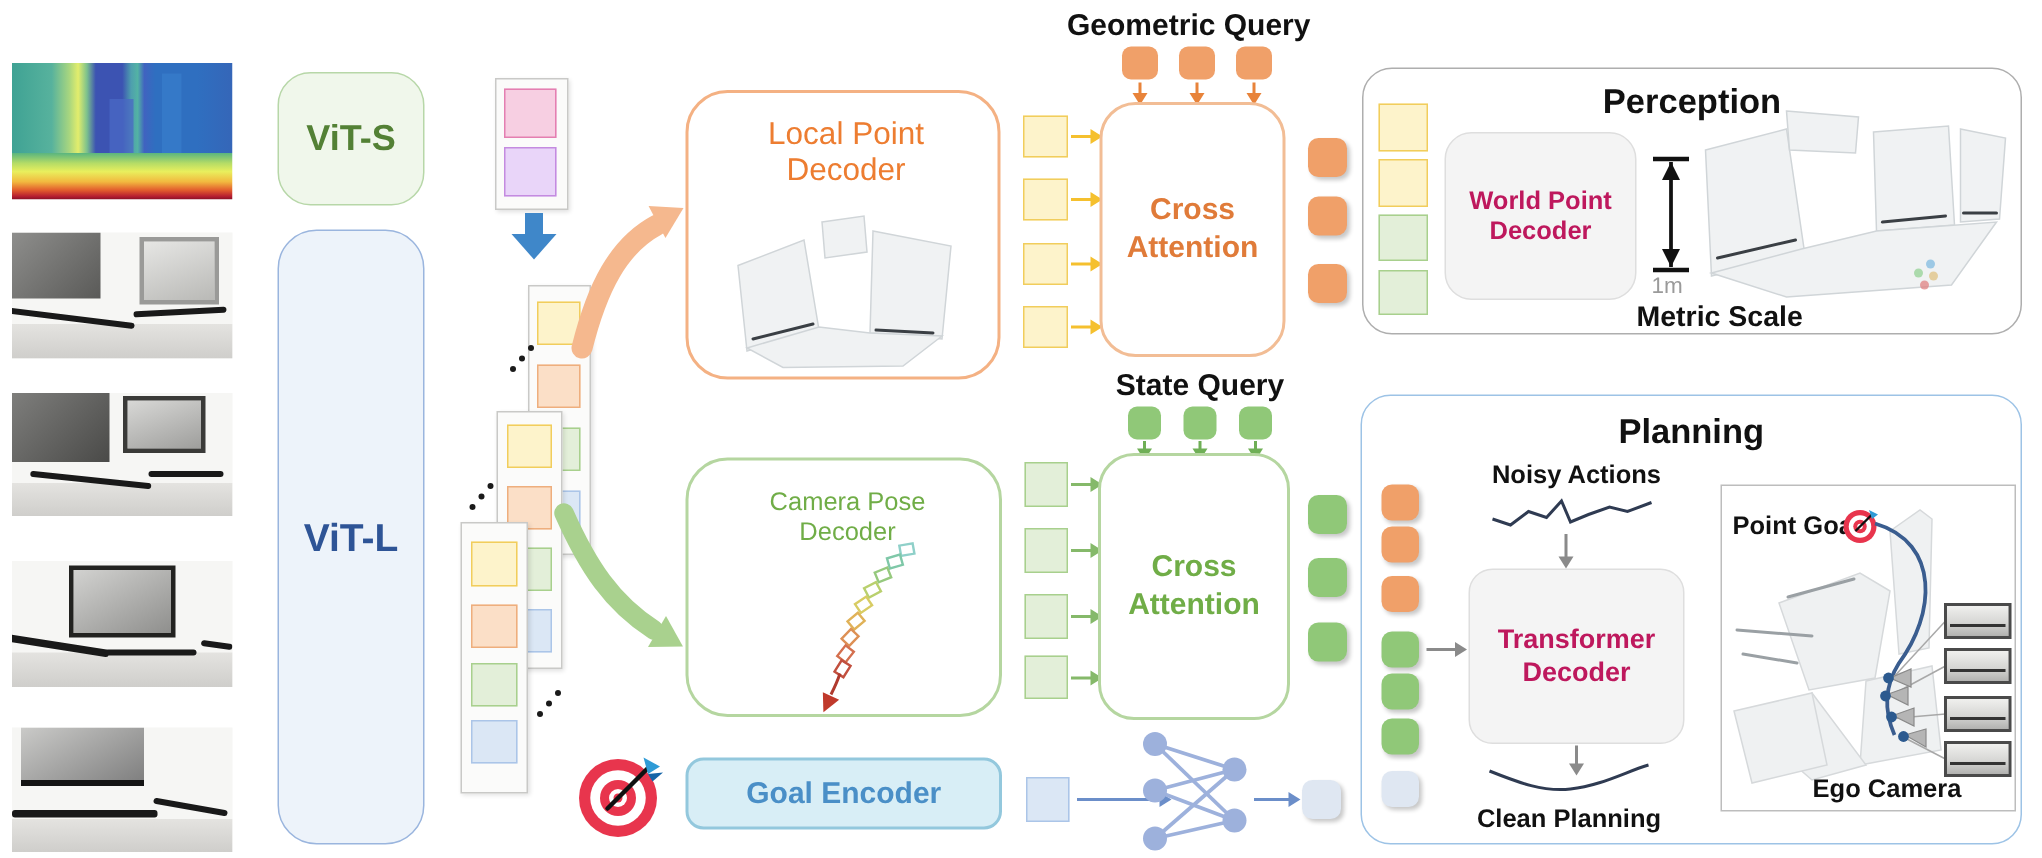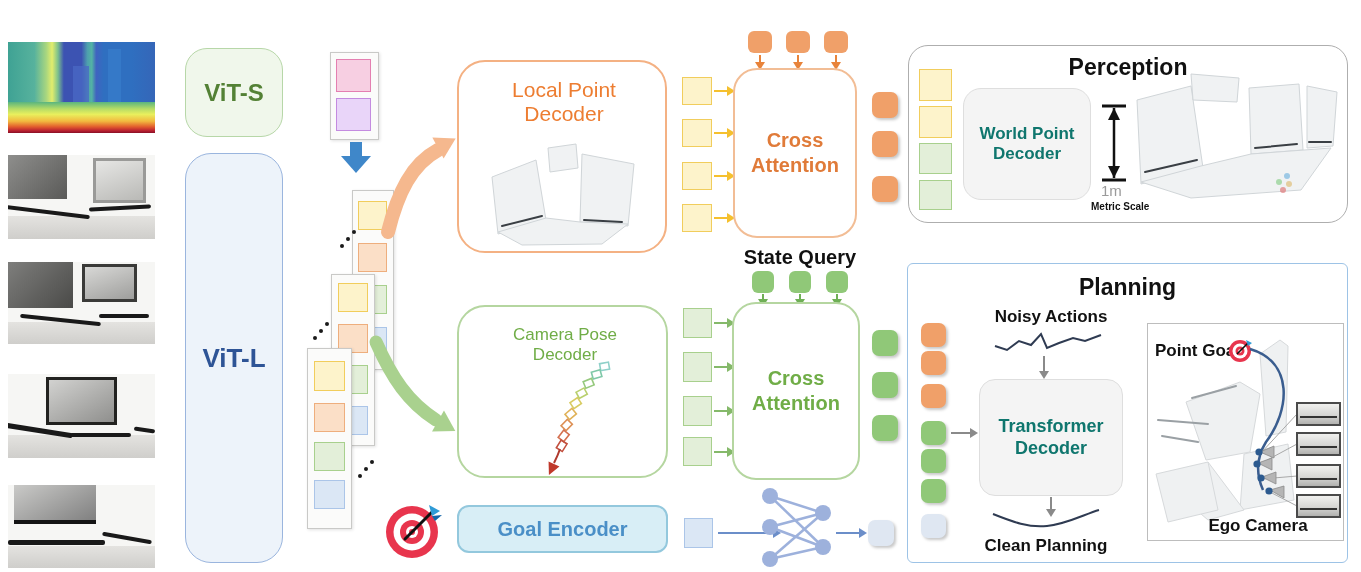--- a/index.html
+++ b/index.html
@@ -83,24 +83,24 @@
   .ard::after{content:"";position:absolute;bottom:-7px;left:-4.5px;width:0;height:0;border-left:5.5px solid transparent;border-right:5.5px solid transparent;border-top:8px solid;}
   .ard-o{background:#e8833a;}  .ard-o::after{border-top-color:#e8833a;}
   .ard-g{background:#6faf56;}  .ard-g::after{border-top-color:#6faf56;}
   .ard-gr{background:#8a8a8a;} .ard-gr::after{border-top-color:#8a8a8a;}
   .bigdown{position:absolute;left:341px;top:142px;width:30px;height:31px;}
   .bigdown .stem{position:absolute;left:9px;top:0;width:12px;height:14px;background:#3f87c9;}
   .bigdown .head{position:absolute;left:0;top:14px;width:0;height:0;border-left:15px solid transparent;border-right:15px solid transparent;border-top:17px solid #3f87c9;}
   
   .panel{position:absolute;background:#fff;box-sizing:border-box;}
   .perception{left:908px;top:45px;width:440px;height:178px;border:1.5px solid #aeaeae;border-radius:20px;}
-  .planning{left:907px;top:263px;width:441px;height:300px;border:1.5px solid #9dc3e6;border-radius:6px;}
+  .planning{left:907px;top:263px;width:441px;height:300px;border:1.5px solid #9dc3e6;border-radius:20px;}
   .ptitle{position:absolute;left:0;right:0;font-weight:bold;color:#111;text-align:center;font-size:23px;}
   .graybox{position:absolute;background:#f4f4f4;border:1.5px solid #dedede;display:flex;align-items:center;justify-content:center;}
-  .graybox .gbt{font-weight:bold;color:#0f766e;text-align:center;line-height:1.2;}
+  .graybox .gbt{font-weight:bold;color:#be185d;text-align:center;line-height:1.2;}
   .wpd{left:54px;top:42px;width:126px;height:110px;border-radius:18px;}
   .wpd .gbt{font-size:17px;width:104px;}
   .tdec{left:71px;top:115px;width:142px;height:115px;border-radius:16px;}
   .tdec .gbt{font-size:18px;width:120px;}
   .inset{position:absolute;left:239px;top:59px;width:195px;height:216px;border:1px solid #bdbdbd;background:#fff;overflow:hidden;}
   .ethumb{position:absolute;width:45px;height:24px;border:2px solid #4a4a4a;background:linear-gradient(180deg,#f0f0ee 0%,#d6d6d4 55%,#b2b2b0 100%);box-sizing:border-box;}
   .ethumb::after{content:"";position:absolute;left:6%;top:58%;width:88%;height:2px;background:#333;}
   .smalltext{position:absolute;font-weight:bold;color:#111;}
 </style>
 </head>
@@ -217,20 +217,21 @@
 
   <div class="tok t-yellow abs" style="left:682px;top:77px;width:30px;height:28px;"></div>
   <div class="tok t-yellow abs" style="left:682px;top:119px;width:30px;height:28px;"></div>
   <div class="tok t-yellow abs" style="left:682px;top:162px;width:30px;height:28px;"></div>
   <div class="tok t-yellow abs" style="left:682px;top:204px;width:30px;height:28px;"></div>
   <div class="ar ar-y" style="left:714px;top:90px;width:14px;"></div>
   <div class="ar ar-y" style="left:714px;top:132px;width:14px;"></div>
   <div class="ar ar-y" style="left:714px;top:175px;width:14px;"></div>
   <div class="ar ar-y" style="left:714px;top:217px;width:14px;"></div>
 
+  <div class="blabel" style="left:690px;top:6px;width:205px;font-size:20px;">Geometric Query</div>
   <div class="qtok s-orange" style="left:748px;top:31px;width:24px;height:22px;"></div>
   <div class="qtok s-orange" style="left:786px;top:31px;width:24px;height:22px;"></div>
   <div class="qtok s-orange" style="left:824px;top:31px;width:24px;height:22px;"></div>
   <div class="ard ard-o" style="left:759px;top:55px;height:8px;"></div>
   <div class="ard ard-o" style="left:797px;top:55px;height:8px;"></div>
   <div class="ard ard-o" style="left:835px;top:55px;height:8px;"></div>
 
   <div class="panel cao abs">
     <div class="catext catext-c" style="color:#e07b39;">Cross Attention</div>
   </div>
@@ -326,21 +327,21 @@
       <div class="gbt">World Point Decoder</div>
     </div>
     <svg width="30" height="78" style="position:absolute;left:190px;top:58px;">
       <line x1="15" y1="4" x2="15" y2="74" stroke="#111" stroke-width="2.5"></line>
       <line x1="3" y1="2" x2="27" y2="2" stroke="#111" stroke-width="3"></line>
       <line x1="3" y1="76" x2="27" y2="76" stroke="#111" stroke-width="3"></line>
       <polygon points="15,4 9,16 21,16" fill="#111"></polygon>
       <polygon points="15,74 9,62 21,62" fill="#111"></polygon>
     </svg>
     <div class="smalltext" style="left:192px;top:136px;font-size:15px;color:#9a9a9a;font-weight:normal;">1m</div>
-    <div class="smalltext" style="left:182px;top:155px;font-size:10px;">Metric Scale</div>
+    <div class="smalltext" style="left:182px;top:155px;font-size:19px;">Metric Scale</div>
     <svg width="212" height="146" style="position:absolute;left:222px;top:26px;">
       <g fill="#f0f2f3" stroke="#d0d5d8" stroke-width="1">
         <polygon points="6,28 60,14 72,96 10,112"></polygon>
         <polygon points="60,2 108,6 106,30 62,28"></polygon>
         <polygon points="118,16 168,12 172,78 120,82"></polygon>
         <polygon points="176,14 206,20 202,74 176,76"></polygon>
         <polygon points="10,110 70,94 120,82 200,76 170,118 60,126"></polygon>
       </g>
       <g stroke="#3a3f44" stroke-width="2" stroke-linecap="round">
         <line x1="14" y1="100" x2="66" y2="88"></line>

